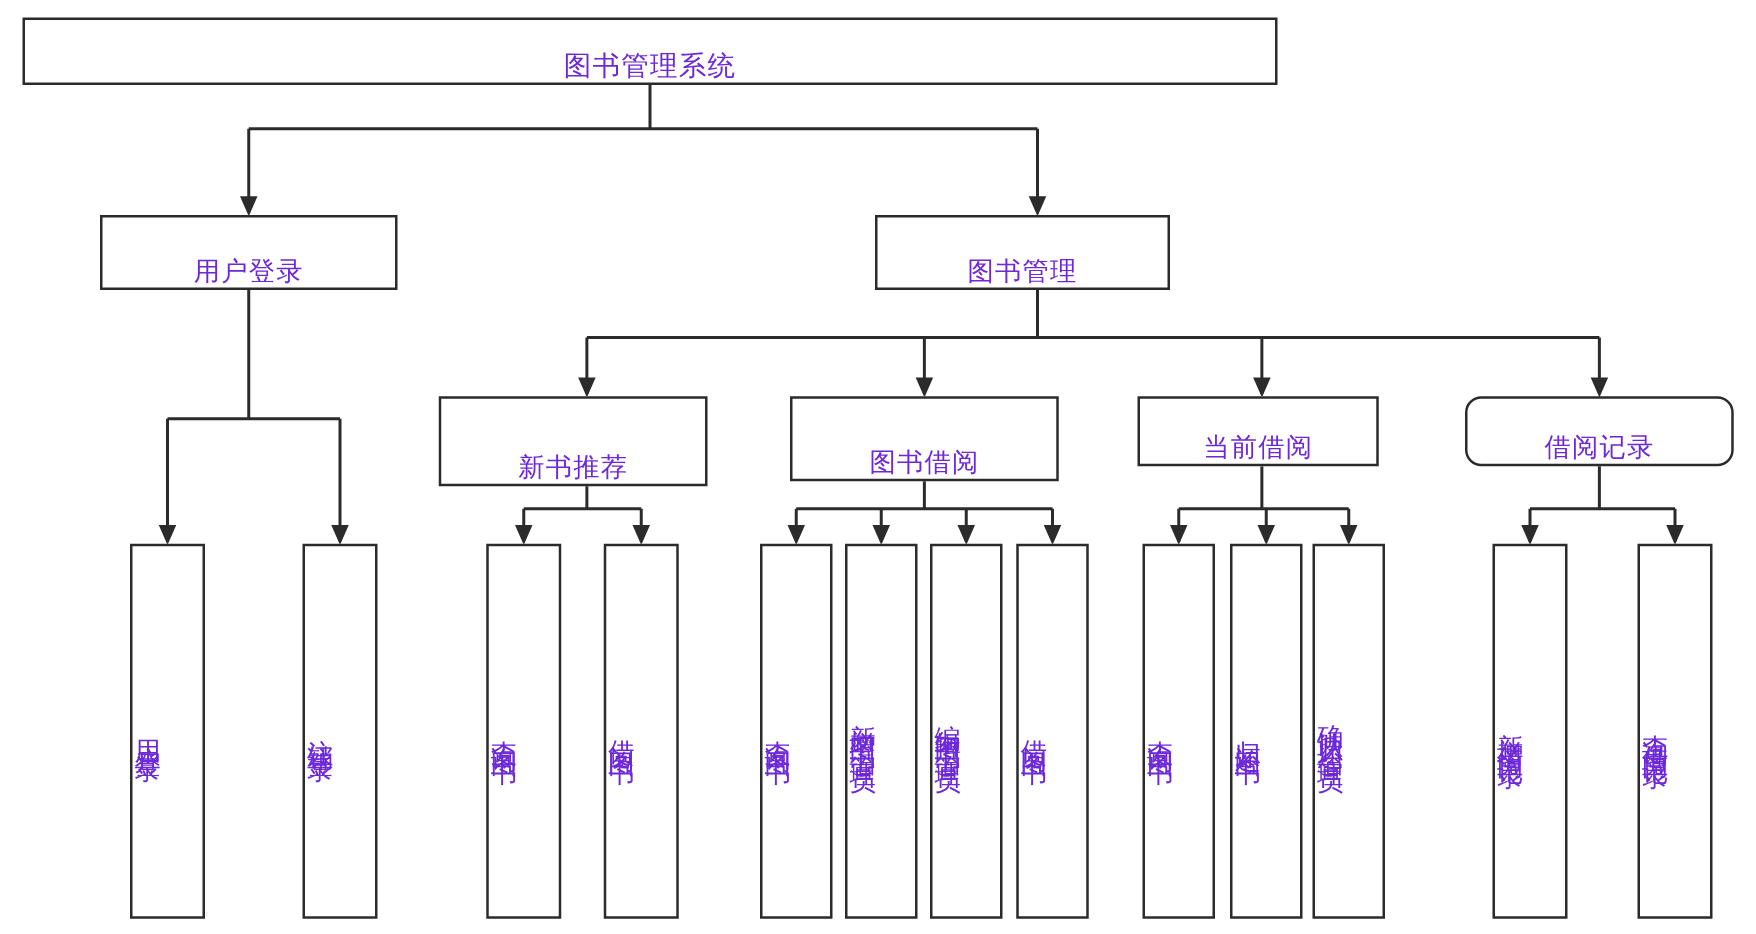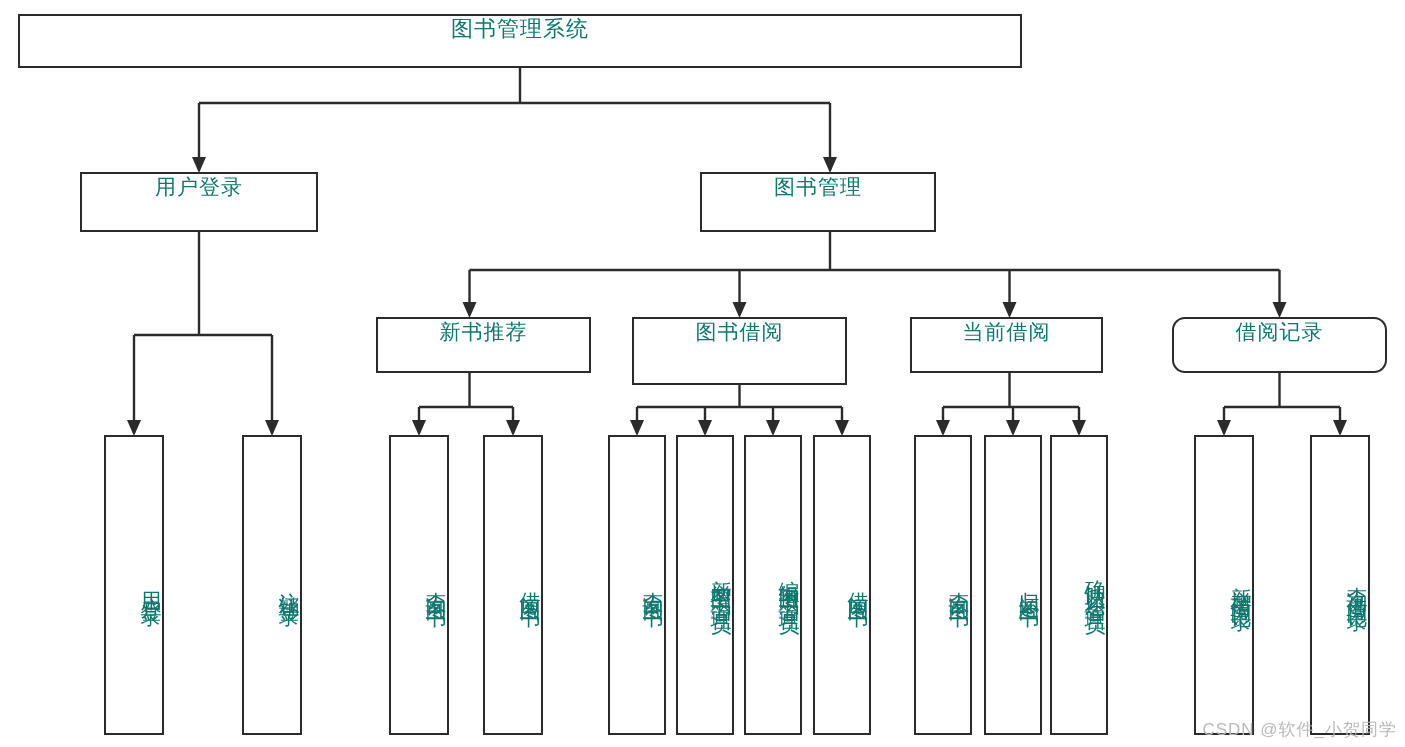--- a/index.html
+++ b/index.html
@@ -16,23 +16,23 @@
     height: 747px;
     background: #ffffff;
     overflow: hidden;
   }
   .node {
     position: absolute;
     box-sizing: border-box;
     border: 2px solid #2b2b2b;
     background: #ffffff;
     display: flex;
-    align-items: flex-start;
+    align-items: flex-end;
     justify-content: center;
-    color: #0f766e;
+    color: #6d28d9;
   }
   .node.horiz {
     font-size: 21px;
     letter-spacing: 1px;
     line-height: 1.2;
   }
   .node.vert {
     writing-mode: vertical-rl;
     text-orientation: upright;
     font-size: 21px;
@@ -131,21 +131,21 @@
   <div id="nodes-layer">
       <div class="node horiz root" style="left: 18px; top: 14px; width: 1004px; height: 54px;">
         <span>图书管理系统</span>
       </div>
       <div class="node horiz" style="left: 80px; top: 172px; width: 238px; height: 60px;">
         <span>用户登录</span>
       </div>
       <div class="node horiz" style="left: 700px; top: 172px; width: 236px; height: 60px;">
         <span>图书管理</span>
       </div>
-      <div class="node horiz" style="left: 376px; top: 317px; width: 215px; height: 56px;">
+      <div class="node horiz" style="left: 351px; top: 317px; width: 215px; height: 72px;">
         <span>新书推荐</span>
       </div>
       <div class="node horiz" style="left: 632px; top: 317px; width: 215px; height: 68px;">
         <span>图书借阅</span>
       </div>
       <div class="node horiz" style="left: 910px; top: 317px; width: 193px; height: 56px;">
         <span>当前借阅</span>
       </div>
       <div class="node horiz" style="left: 1172px; top: 317px; width: 215px; height: 56px; border-radius: 13px;">
         <span>借阅记录</span>
@@ -183,14 +183,13 @@
       <div class="node vert" style="left: 1050px; top: 435px; width: 58px; height: 300px;">
         <span>确认归还（管理员）</span>
       </div>
       <div class="node vert" style="left: 1194px; top: 435px; width: 60px; height: 300px;">
         <span>新增借阅记录</span>
       </div>
       <div class="node vert" style="left: 1310px; top: 435px; width: 60px; height: 300px;">
         <span>查询借阅记录</span>
       </div>
     </div>
-  <div class="watermark">CSDN @软件_小贺同学</div>
 </div>
 
 </body></html>

